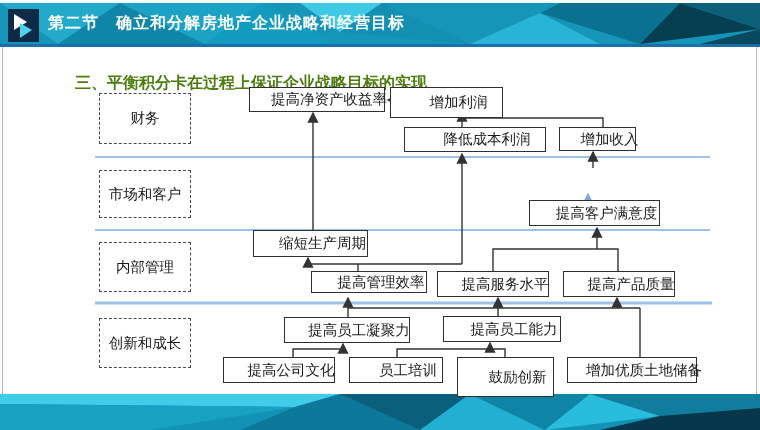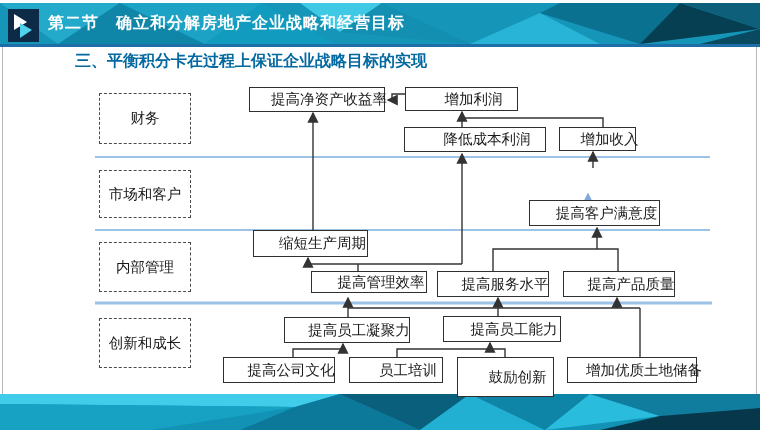--- a/index.html
+++ b/index.html
@@ -12,22 +12,22 @@
   .hdr svg{position:absolute;left:0;top:0;}
   .hdr-underline{position:absolute;left:0;top:44px;width:760px;height:3px;background:#1E6FA8;}
   .logo{position:absolute;left:8px;top:6px;width:31px;height:33px;background:#0D2B47;}
   .hdr-title{position:absolute;left:48px;top:0;height:41px;display:flex;align-items:center;
              color:#ffffff;font-size:16px;font-weight:bold;letter-spacing:1px;white-space:nowrap;}
 
   
   .edge{position:absolute;top:47px;height:347px;width:1px;background:#b8b8b8;}
 
   
-  .subtitle{position:absolute;left:75px;top:51px;font-size:16px;font-weight:bold;
-            color:#0369a1;white-space:nowrap;}
+  .subtitle{position:absolute;left:75px;top:73px;font-size:16px;font-weight:bold;
+            color:#4d7c0f;white-space:nowrap;}
 
   
   .lines{position:absolute;left:0;top:0;width:760px;height:430px;pointer-events:none;}
   .node,.plabel{position:absolute;background:#ffffff;display:flex;align-items:center;
     justify-content:center;font-size:14.5px;color:#1a1a1a;white-space:nowrap;z-index:2;
     box-sizing:border-box;}
   .node{border:1.5px solid #2f2f2f;padding-left:24px;}
   .plabel{border:1.5px dashed #4a4a4a;}
 
   
@@ -116,21 +116,21 @@
       <path d="M490,349 L490,343" marker-end="url(#ah)"></path>
     </g>
   </svg>
 
   <div class="plabel" style="left:99px;top:93px;width:92px;height:51px">财务</div>
   <div class="plabel" style="left:99px;top:170px;width:92px;height:48px">市场和客户</div>
   <div class="plabel" style="left:99px;top:242px;width:92px;height:50px">内部管理</div>
   <div class="plabel" style="left:99px;top:318px;width:92px;height:50px">创新和成长</div>
 
   <div class="node" style="left:249px;top:87px;width:136px;height:25px">提高净资产收益率</div>
-  <div class="node" style="left:405px;top:87px;width:113px;height:24px">增加利润</div>
+  <div class="node" style="left:390px;top:87px;width:113px;height:31px">增加利润</div>
   <div class="node" style="left:404px;top:127px;width:142px;height:25px">降低成本利润</div>
   <div class="node" style="left:559px;top:127px;width:77px;height:24px">增加收入</div>
 
   <div class="node" style="left:529px;top:200px;width:131px;height:26px">提高客户满意度</div>
 
   <div class="node" style="left:253px;top:230px;width:115px;height:27px">缩短生产周期</div>
   <div class="node" style="left:311px;top:271px;width:116px;height:22px">提高管理效率</div>
   <div class="node" style="left:437px;top:271px;width:112px;height:26px">提高服务水平</div>
   <div class="node" style="left:563px;top:271px;width:112px;height:26px">提高产品质量</div>
 

